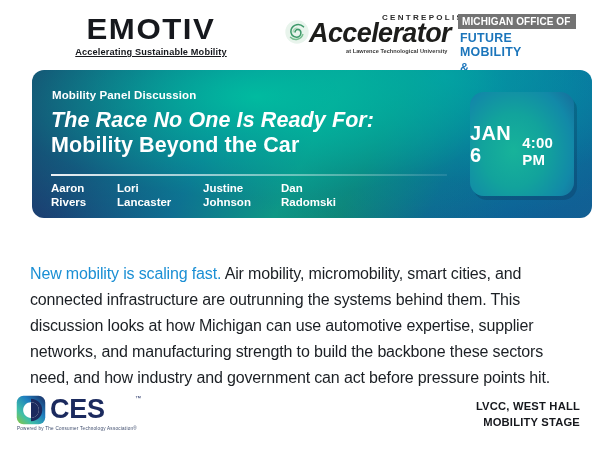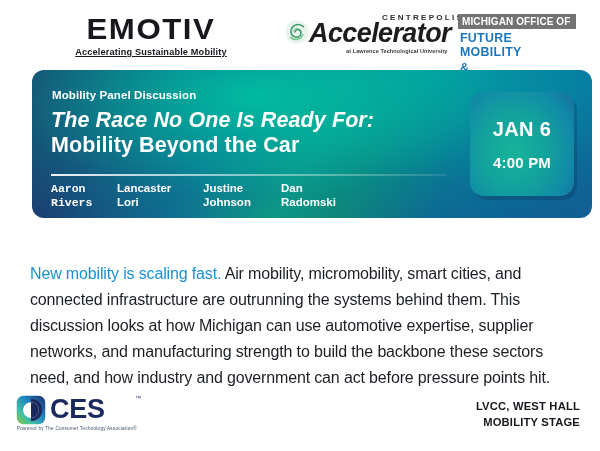--- a/index.html
+++ b/index.html
@@ -88,33 +88,33 @@
     position: absolute; left: 19px; top: 104px; width: 396px; height: 2px;
     background: linear-gradient(90deg, rgba(255,255,255,0.92) 0%, rgba(255,255,255,0.45) 55%, rgba(255,255,255,0.10) 100%);
   }
   .panelists {
     position: absolute; left: 19px; top: 112px; width: 420px;
     display: flex; gap: 0;
   }
   .panelist {
     color: #ffffff; font-size: 11.5px; font-weight: bold; line-height: 13.5px;
   }
-  .p0 { width: 66px; font-family: Liberation Mono, monospace; }
+  .p0 { width: 66px; }
   .p1 { width: 86px; }
   .p2 { width: 78px; }
   .p3 { width: 90px; }
 
   
   .date-card {
     position: absolute; right: 18px; top: 22px; width: 104px; height: 104px;
     border-radius: 14px;
     background:
       radial-gradient(95% 110% at 42% 56%, #17b39a 0%, #12a39c 32%, #1289a8 60%, #1a5f96 88%, #214f86 100%);
     box-shadow: 3px 4px 0 rgba(8,30,60,0.22);
-    display: flex; flex-direction: column; align-items: center; justify-content: center;
+    display: flex; flex-direction: row; align-items: center; justify-content: center;
   }
   .date-day {
     color: #ffffff; font-size: 20px; font-weight: bold; letter-spacing: 0.4px;
     line-height: 22px;
   }
   .date-time {
     color: #ffffff; font-size: 15px; font-weight: bold; letter-spacing: 0.2px;
     margin-top: 14px; line-height: 17px;
   }
 
@@ -189,22 +189,22 @@
     <div class="banner-title2">Mobility Beyond the Car</div>
 
     <div class="divider"></div>
 
     <div class="panelists">
       <div class="panelist p0">
         <div>Aaron</div>
         <div>Rivers</div>
       </div>
       <div class="panelist p1">
+        <div>Lori</div>
         <div>Lancaster</div>
-        <div>Lori</div>
       </div>
       <div class="panelist p2">
         <div>Justine</div>
         <div>Johnson</div>
       </div>
       <div class="panelist p3">
         <div>Dan</div>
         <div>Radomski</div>
       </div>
     </div>

